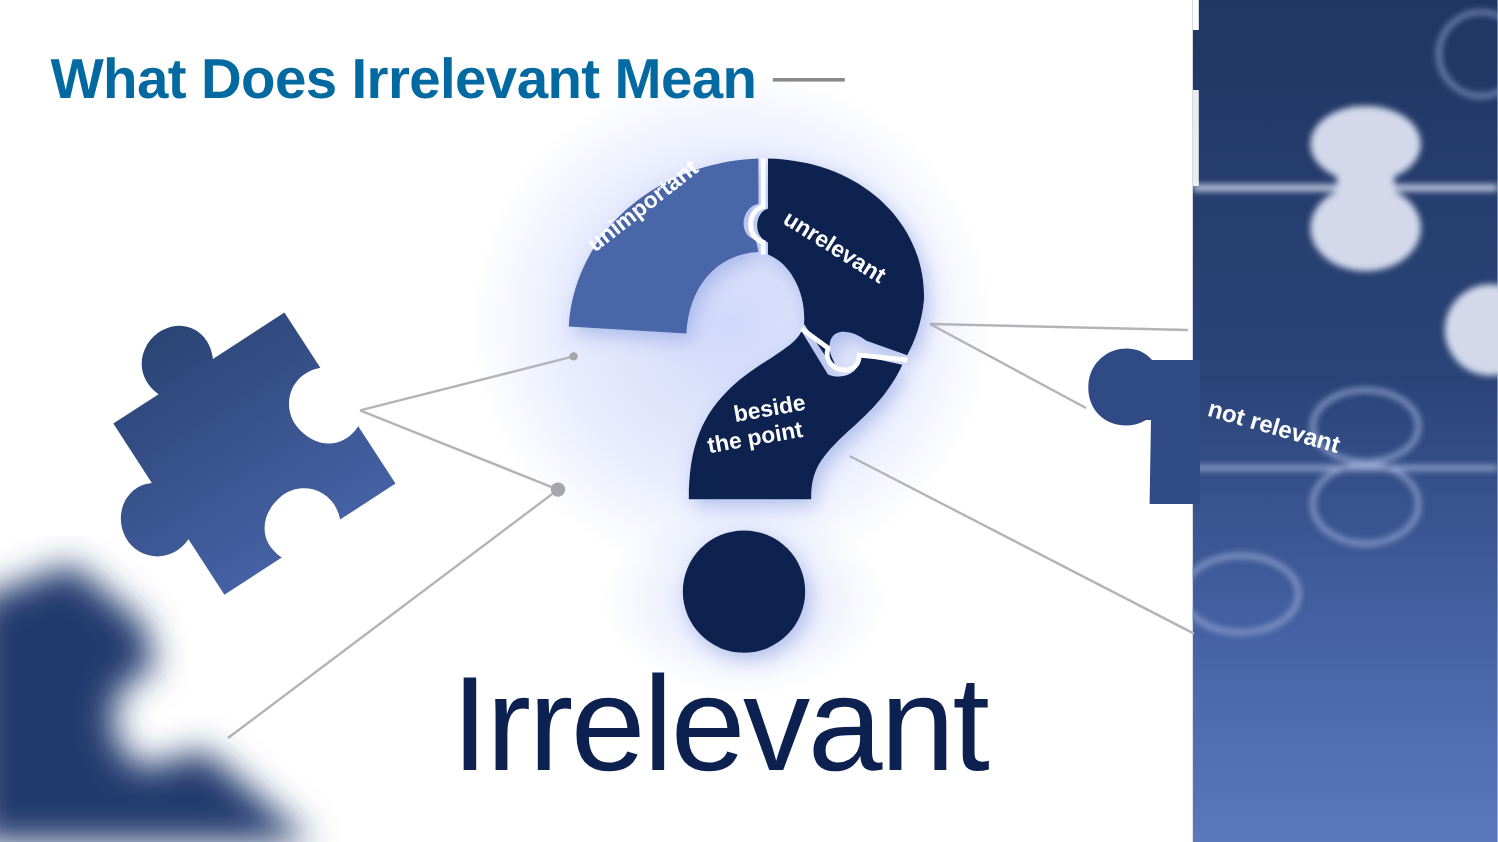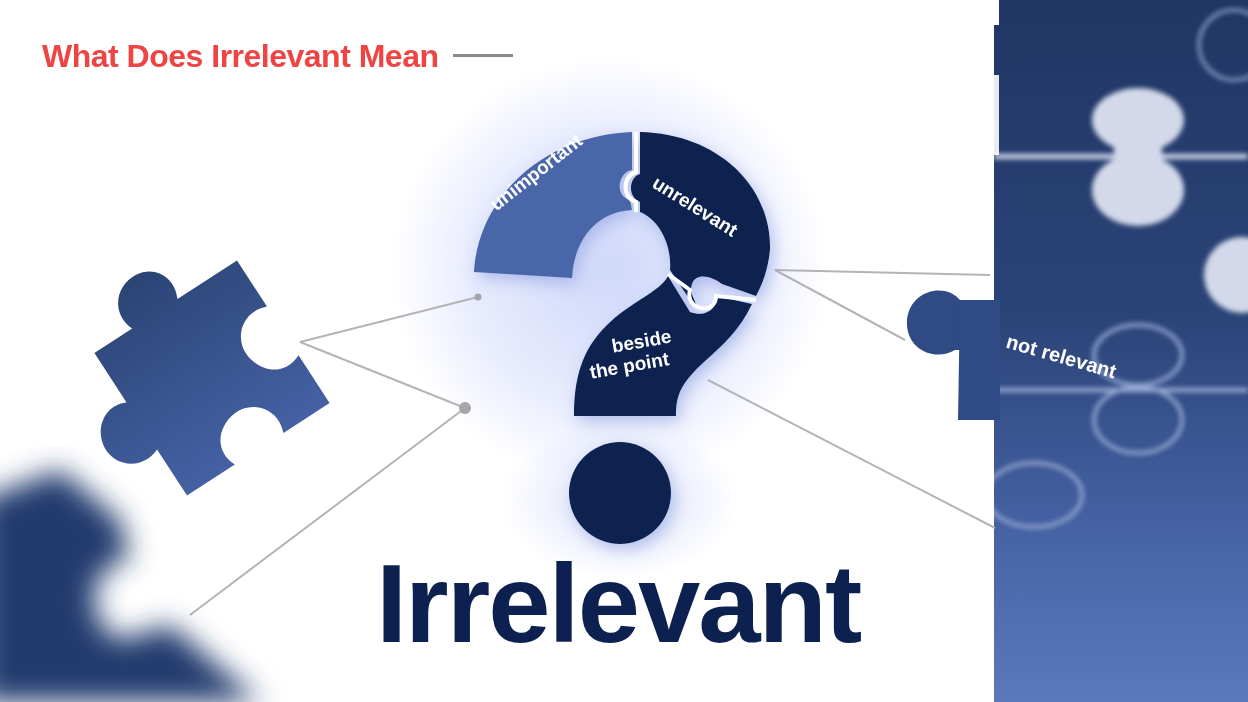--- a/index.html
+++ b/index.html
@@ -1,24 +1,24 @@
 <!DOCTYPE html>
 <html><head>
 <meta charset="utf-8">
 <style>
   html, body { margin:0; padding:0; }
   body { width:1248px; height:702px; overflow:hidden; background:#ffffff; position:relative; font-family:"Liberation Sans", sans-serif; }
   .stage { position:absolute; left:0; top:0; width:1248px; height:702px; }
-  .title { position:absolute; left:42px; top:38px; font-size:32px; font-weight:bold; color:#ef4444; letter-spacing:-0.5px; white-space:nowrap; }
+  .title { position:absolute; left:42px; top:38px; font-size:47px; font-weight:bold; color:#0369a1; letter-spacing:-0.5px; white-space:nowrap; }
   .title-dash { display:inline-block; width:60px; height:3px; background:#8a8a8a; vertical-align:middle; margin-left:14px; position:relative; top:-3px; }
   .glow { position:absolute; left:390px; top:55px; width:440px; height:430px; border-radius:50%;
           background: radial-gradient(ellipse at center, rgba(170,185,245,0.55) 0%, rgba(190,200,250,0.35) 45%, rgba(255,255,255,0) 70%); }
   .glow2 { position:absolute; left:500px; top:420px; width:240px; height:160px; border-radius:50%;
           background: radial-gradient(ellipse at center, rgba(170,185,245,0.45) 0%, rgba(255,255,255,0) 70%); }
-  .big-word { position:absolute; left:376px; top:548px; font-size:112px; font-weight:bold; color:#0c2150; letter-spacing:-2px; line-height:1; white-space:nowrap; }
+  .big-word { position:absolute; left:376px; top:548px; font-size:112px; font-weight:normal; color:#0c2150; letter-spacing:-2px; line-height:1; white-space:nowrap; }
   .right-panel { position:absolute; left:994px; top:0; width:254px; height:702px;
           background: linear-gradient(180deg, #203664 0%, #2b4478 45%, #4a67aa 80%, #5b78bd 100%); }
   .piece-label { position:absolute; color:#ffffff; font-weight:bold; white-space:nowrap; }
   svg { position:absolute; left:0; top:0; }
 </style>
 </head>
 <body>
 
 <div class="stage">
 

